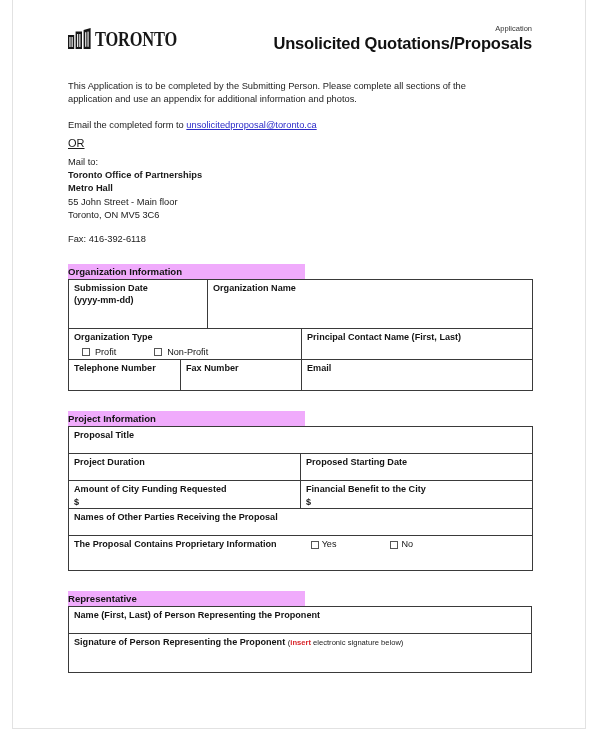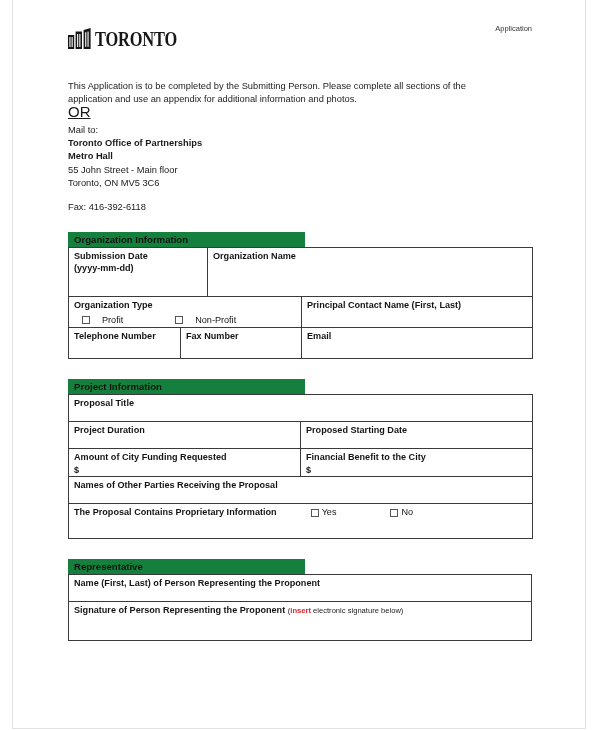--- a/index.html
+++ b/index.html
@@ -99,37 +99,37 @@
   .email-line {
     margin-top: 14px;
     font-size: 9.3px;
     line-height: 13px;
   }
   .email-link {
     color: #2b2bc8;
     text-decoration: underline;
   }
   .or-line {
-    font-size: 15px;
+    margin-top: 5px;
+    font-size: 11px;
     line-height: 13px;
     text-decoration: underline;
   }
   .mailto-line { margin-top: 6px; font-size: 9.3px; line-height: 13.2px; }
   .addr { font-size: 9.3px; line-height: 13.2px; }
   .addr.b { font-weight: bold; }
   .fax-line { margin-top: 11px; font-size: 9.3px; line-height: 13px; }
 
   
   .sec-bar {
-    background: #15803d;
+    background: #f0abfc;
     width: 237px;
     height: 15px;
     display: flex;
     align-items: center;
-    padding-left: 6px;
     box-sizing: border-box;
     font-size: 9.6px;
     font-weight: bold;
     color: #141414;
   }
   .sec-org  { margin-top: 18px; }
   .sec-proj { margin-top: 20px; }
   .sec-rep  { margin-top: 20px; }
 
   
@@ -155,21 +155,21 @@
   td.h38 { height: 35px; }
 
   .cell-sub { font-weight: bold; display: block; }
 
   
   .cbx-row {
     display: flex;
     align-items: center;
     margin-top: 3px;
     padding-left: 8px;
-    gap: 12px;
+    gap: 5px;
   }
   .cbx {
     width: 8px;
     height: 8px;
     border: 1px solid #555;
     background: #fff;
     display: inline-block;
     flex: none;
     box-sizing: border-box;
   }
@@ -215,25 +215,29 @@
           <rect x="11.3" y="6" width="1.1" height="13" fill="#ffffff"></rect>
           <path d="M15.6 21 L15.6 2 L22.6 0 L22.6 21 Z" fill="#161616"></path>
           <rect x="17.2" y="4.2" width="1.1" height="14.6" fill="#ffffff"></rect>
           <rect x="19.5" y="3.6" width="1.1" height="15.2" fill="#ffffff"></rect>
         </svg>
         <span class="logo-word">TORONTO</span>
       </div>
 
       <div class="title-block">
         <div class="app-kicker">Application</div>
+        <div class="doc-title">Unsolicited Quotations/Proposals</div>
       </div>
     </div>
 
     <div class="intro">This Application is to be completed by the Submitting Person. Please complete all sections of the application and use an appendix for additional information and photos.</div>
 
+    <div class="email-line">
+      <span>Email the completed form to </span><a class="email-link" href="#">unsolicitedproposal@toronto.ca</a>
+    </div>
 
     <div class="or-line">OR</div>
 
     <div class="mailto-line">Mail to:</div>
     <div class="addr b">Toronto Office of Partnerships</div>
     <div class="addr b">Metro Hall</div>
     <div class="addr">55 John Street - Main floor</div>
     <div class="addr">Toronto, ON MV5 3C6</div>
 
     <div class="fax-line">Fax: 416-392-6118</div>

